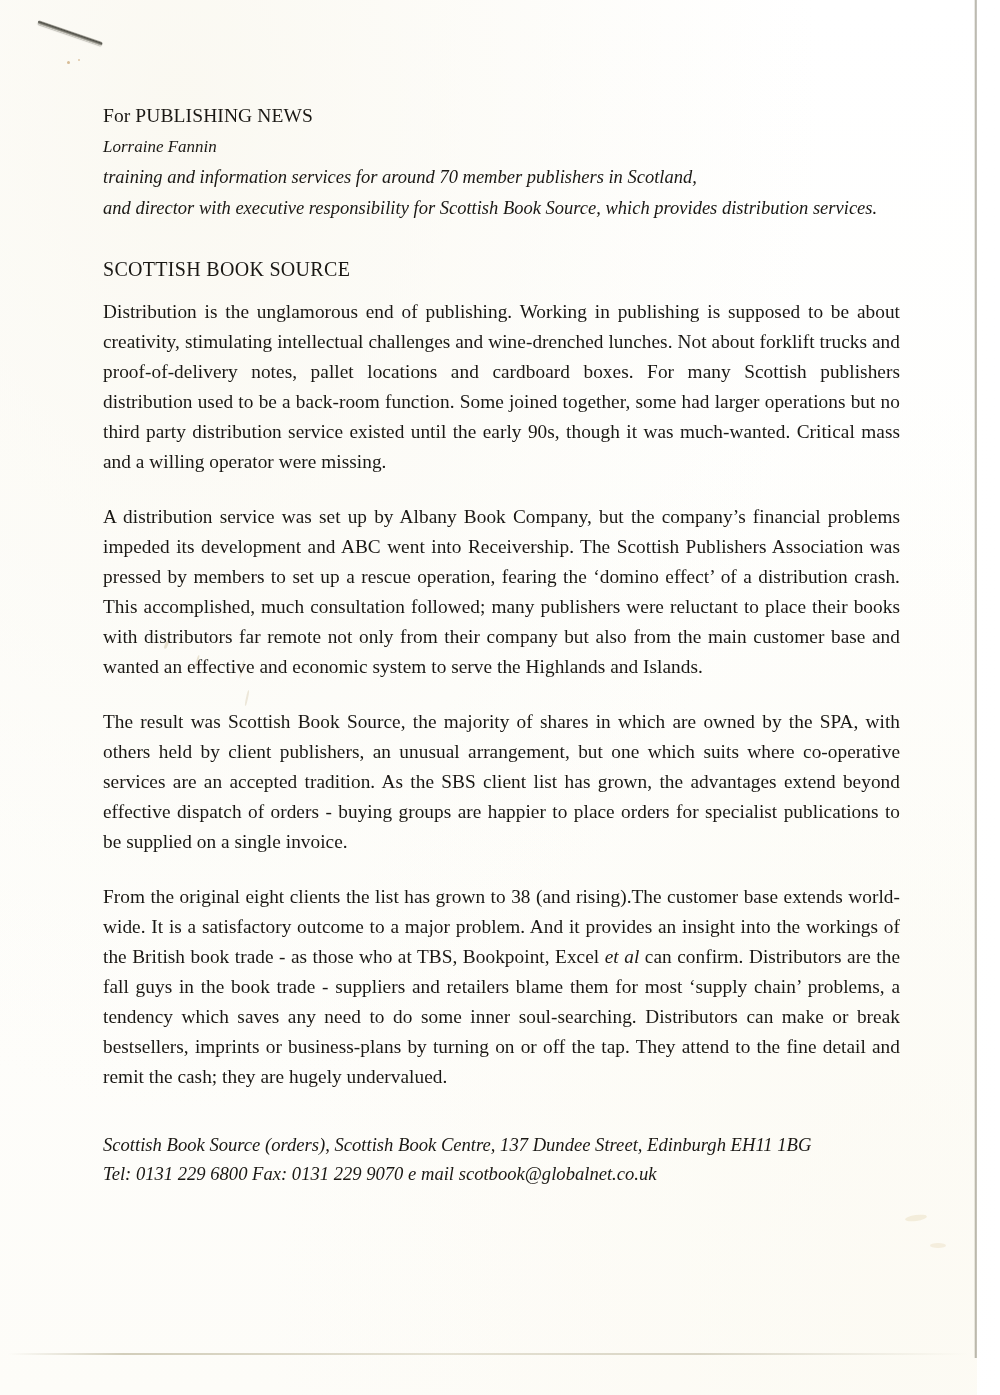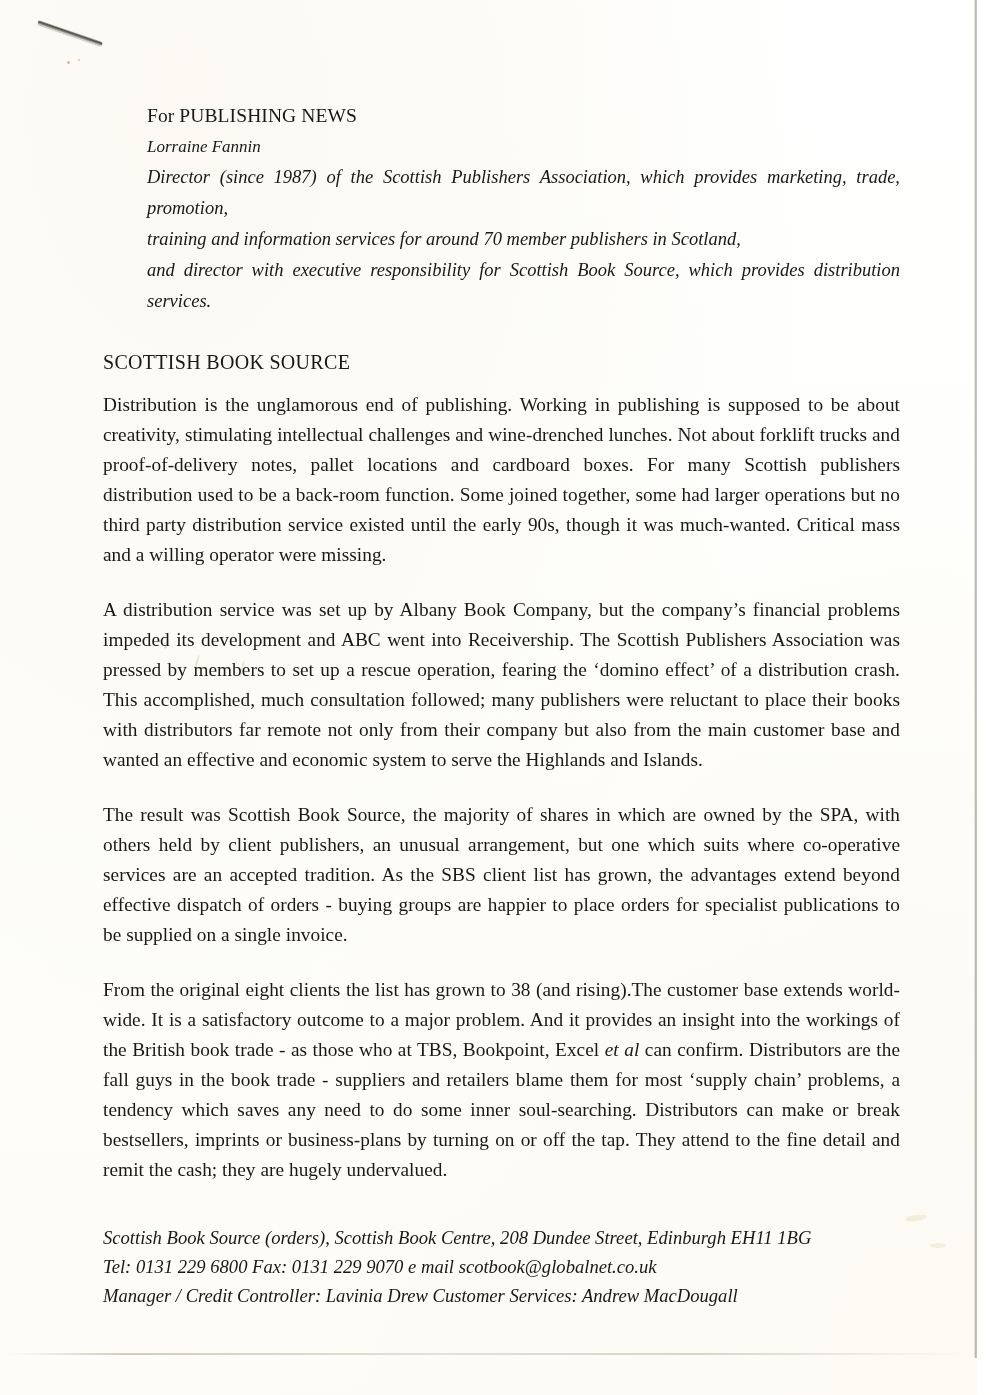--- a/index.html
+++ b/index.html
@@ -84,21 +84,21 @@
   .speck.s8 { left: 930px; top: 1243px; width: 16px; height: 5px; background: rgba(206,176,104,0.16); border-radius: 50%; }
 
   
   .content {
     position: absolute;
     left: 103px;
     top: 0;
     width: 797px;
   }
 
-  .masthead { padding-top: 101px; margin-left: 44px; }
+  .masthead { padding-top: 101px; }
 
   .mast-line {
     font-size: 19.5px;
     line-height: 30px;
     letter-spacing: 0.1px;
   }
   .mast-line.bold { font-weight: 700; }
 
   .byline {
     font-style: italic;
@@ -155,37 +155,35 @@
   <div class="speck s5"></div>
   <div class="speck s6"></div>
   <div class="speck s7"></div>
   <div class="speck s8"></div>
 
   <div class="content">
 
     <div class="masthead">
       <div class="mast-line">For PUBLISHING NEWS</div>
       <div class="byline">Lorraine Fannin</div>
-      <div class="bio">Director (since 1987) of the Scottish Publishers Association, which provides marketing, trade, promotion,</div>
       <div class="bio last">training  and information services for around 70 member publishers in Scotland,</div>
       <div class="bio last">and director with executive responsibility for Scottish Book Source, which provides distribution services.</div>
     </div>
 
     <div class="section-title">SCOTTISH BOOK SOURCE</div>
 
     <p class="para first">Distribution is the unglamorous end of publishing. Working in publishing is supposed to be about creativity, stimulating intellectual challenges and wine-drenched lunches. Not about forklift trucks and proof-of-delivery notes, pallet locations and cardboard boxes. For many Scottish publishers distribution used to be a back-room function. Some joined together, some had larger operations but no third party distribution service existed until the early 90s, though it was much-wanted. Critical mass and a willing operator were missing.</p>
     <p class="para">A distribution service was set up by Albany Book Company,  but the company’s financial problems impeded its development and ABC went into Receivership. The Scottish Publishers Association was pressed by members to set up a rescue operation, fearing the ‘domino effect’ of a distribution crash. This accomplished, much consultation followed; many publishers were reluctant to place their books with distributors far remote not only from their company but also from the main customer base and wanted an effective and economic system to serve the Highlands and Islands.</p>
     <p class="para">The result was Scottish Book Source, the majority of shares in which are owned by the SPA, with others held by client publishers, an unusual arrangement, but one which suits where co-operative services are an accepted tradition.  As the SBS client list has grown, the advantages extend beyond effective dispatch of orders - buying groups are happier to place orders for specialist publications to be supplied on a single invoice.</p>
 
     <p class="para"><span>From the original eight clients the list has grown to 38 (and rising).The customer base extends world-wide. It is a satisfactory outcome to a major problem.  And it provides an insight into the workings of the British book trade - as those who at TBS, Bookpoint, Excel </span><em class="ital">et al</em><span> can confirm. Distributors are the fall guys in the book trade - suppliers and retailers blame them for most ‘supply chain’ problems, a tendency which saves any need to do some inner soul-searching.  Distributors can make or break bestsellers, imprints or business-plans by turning on or off the tap.  They attend to the fine detail and remit the cash; they are hugely undervalued.</span></p>
 
     <div class="footer">
-      <div>Scottish Book Source (orders), Scottish Book Centre, 208 Dundee Street, Edinburgh EH11 1BG</div>
+      <div>Scottish Book Source (orders), Scottish Book Centre, 137 Dundee Street, Edinburgh EH11 1BG</div>
       <div>Tel: 0131 229 6800 Fax: 0131 229 9070  e mail scotbook@globalnet.co.uk</div>
-      <div>Manager / Credit Controller: Lavinia Drew   Customer Services: Andrew MacDougall</div>
     </div>
 
   </div>
 
   <div class="edge-right"></div>
   <div class="edge-right-outer"></div>
   <div class="edge-bottom"></div>
 
 </div>
 

